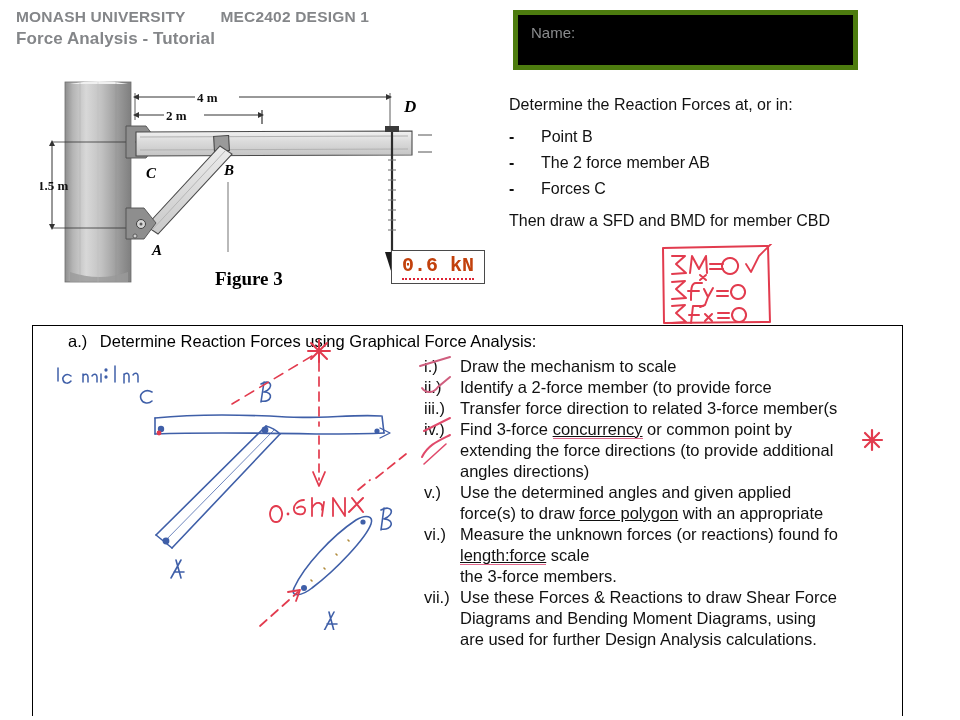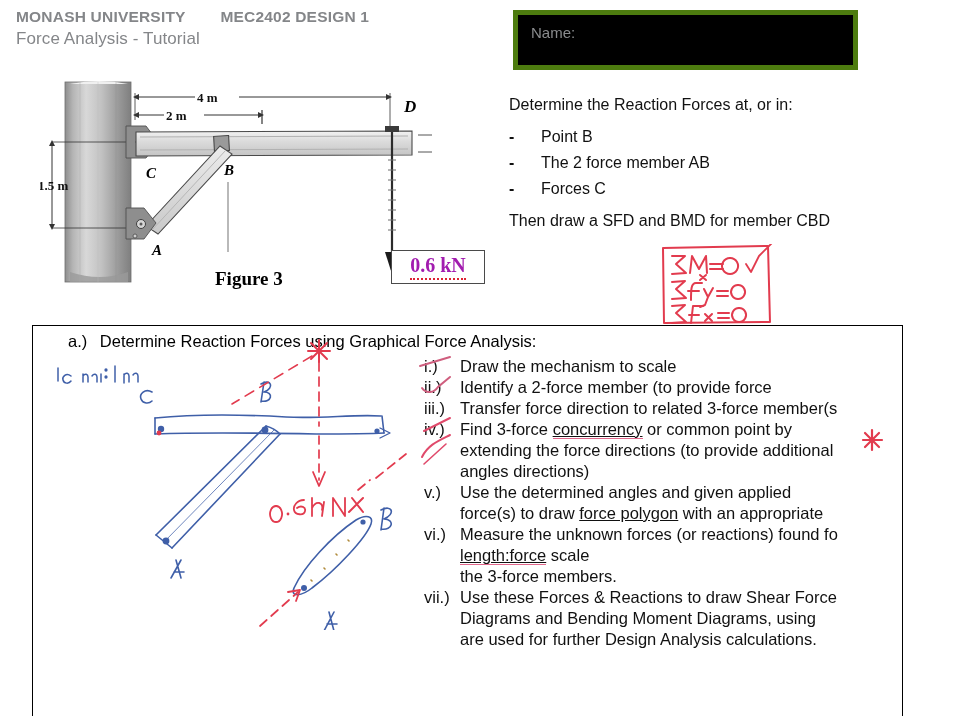--- a/index.html
+++ b/index.html
@@ -10,21 +10,21 @@
     font-family:"Liberation Sans", sans-serif;
     overflow:hidden;
     position:relative;
   }
   .slide{position:absolute;left:0;top:0;width:960px;height:716px;overflow:hidden;}
 
   
   #header{position:absolute;left:16px;top:8px;width:470px;}
   .hdr-line1{font-size:15.5px;font-weight:bold;color:#848689;letter-spacing:.2px;white-space:nowrap;}
   .hdr-line1 .sp{display:inline-block;width:26px;}
-  .hdr-line2{font-size:17px;font-weight:normal;color:#848689;margin-top:3px;letter-spacing:.1px;}
+  .hdr-line2{font-size:17px;font-weight:bold;color:#848689;margin-top:3px;letter-spacing:.1px;}
 
   
   #name-box{
     position:absolute;left:513px;top:10px;width:345px;height:60px;
     border:5px solid #4d7c0f;background:#000000;box-sizing:border-box;
   }
   #name-box .nb-line{
     font-size:15px;color:#8a8c8e;margin-left:13px;line-height:19px;
   }
   #name-box .nb-line:first-child{margin-top:8px;}
@@ -46,21 +46,21 @@
   #fig-caption{
     position:absolute;left:215px;top:268px;
     font-family:"Liberation Serif", serif;font-weight:bold;font-size:19px;color:#000;
   }
   #load-box{
     position:absolute;left:391px;top:250px;width:94px;height:34px;
     border:1px solid #4a4a4a;background:#fff;box-sizing:border-box;
     display:flex;align-items:center;justify-content:center;
   }
   #load-box .lb-txt{
-    font-family:Liberation Serif, serif;font-weight:bold;font-size:20px;color:#a21caf;
+    font-family:Liberation Mono, monospace;font-weight:bold;font-size:20px;color:#c2410c;
     border-bottom:2px dotted #d23;padding-bottom:1px;
   }
 
   
   #panel{
     position:absolute;left:32px;top:325px;width:871px;height:400px;
     border:1.5px solid #000;border-bottom:none;box-sizing:border-box;background:#fff;
   }
   #panel-title{
     position:absolute;left:68px;top:332px;font-size:16.5px;color:#000;white-space:nowrap;

